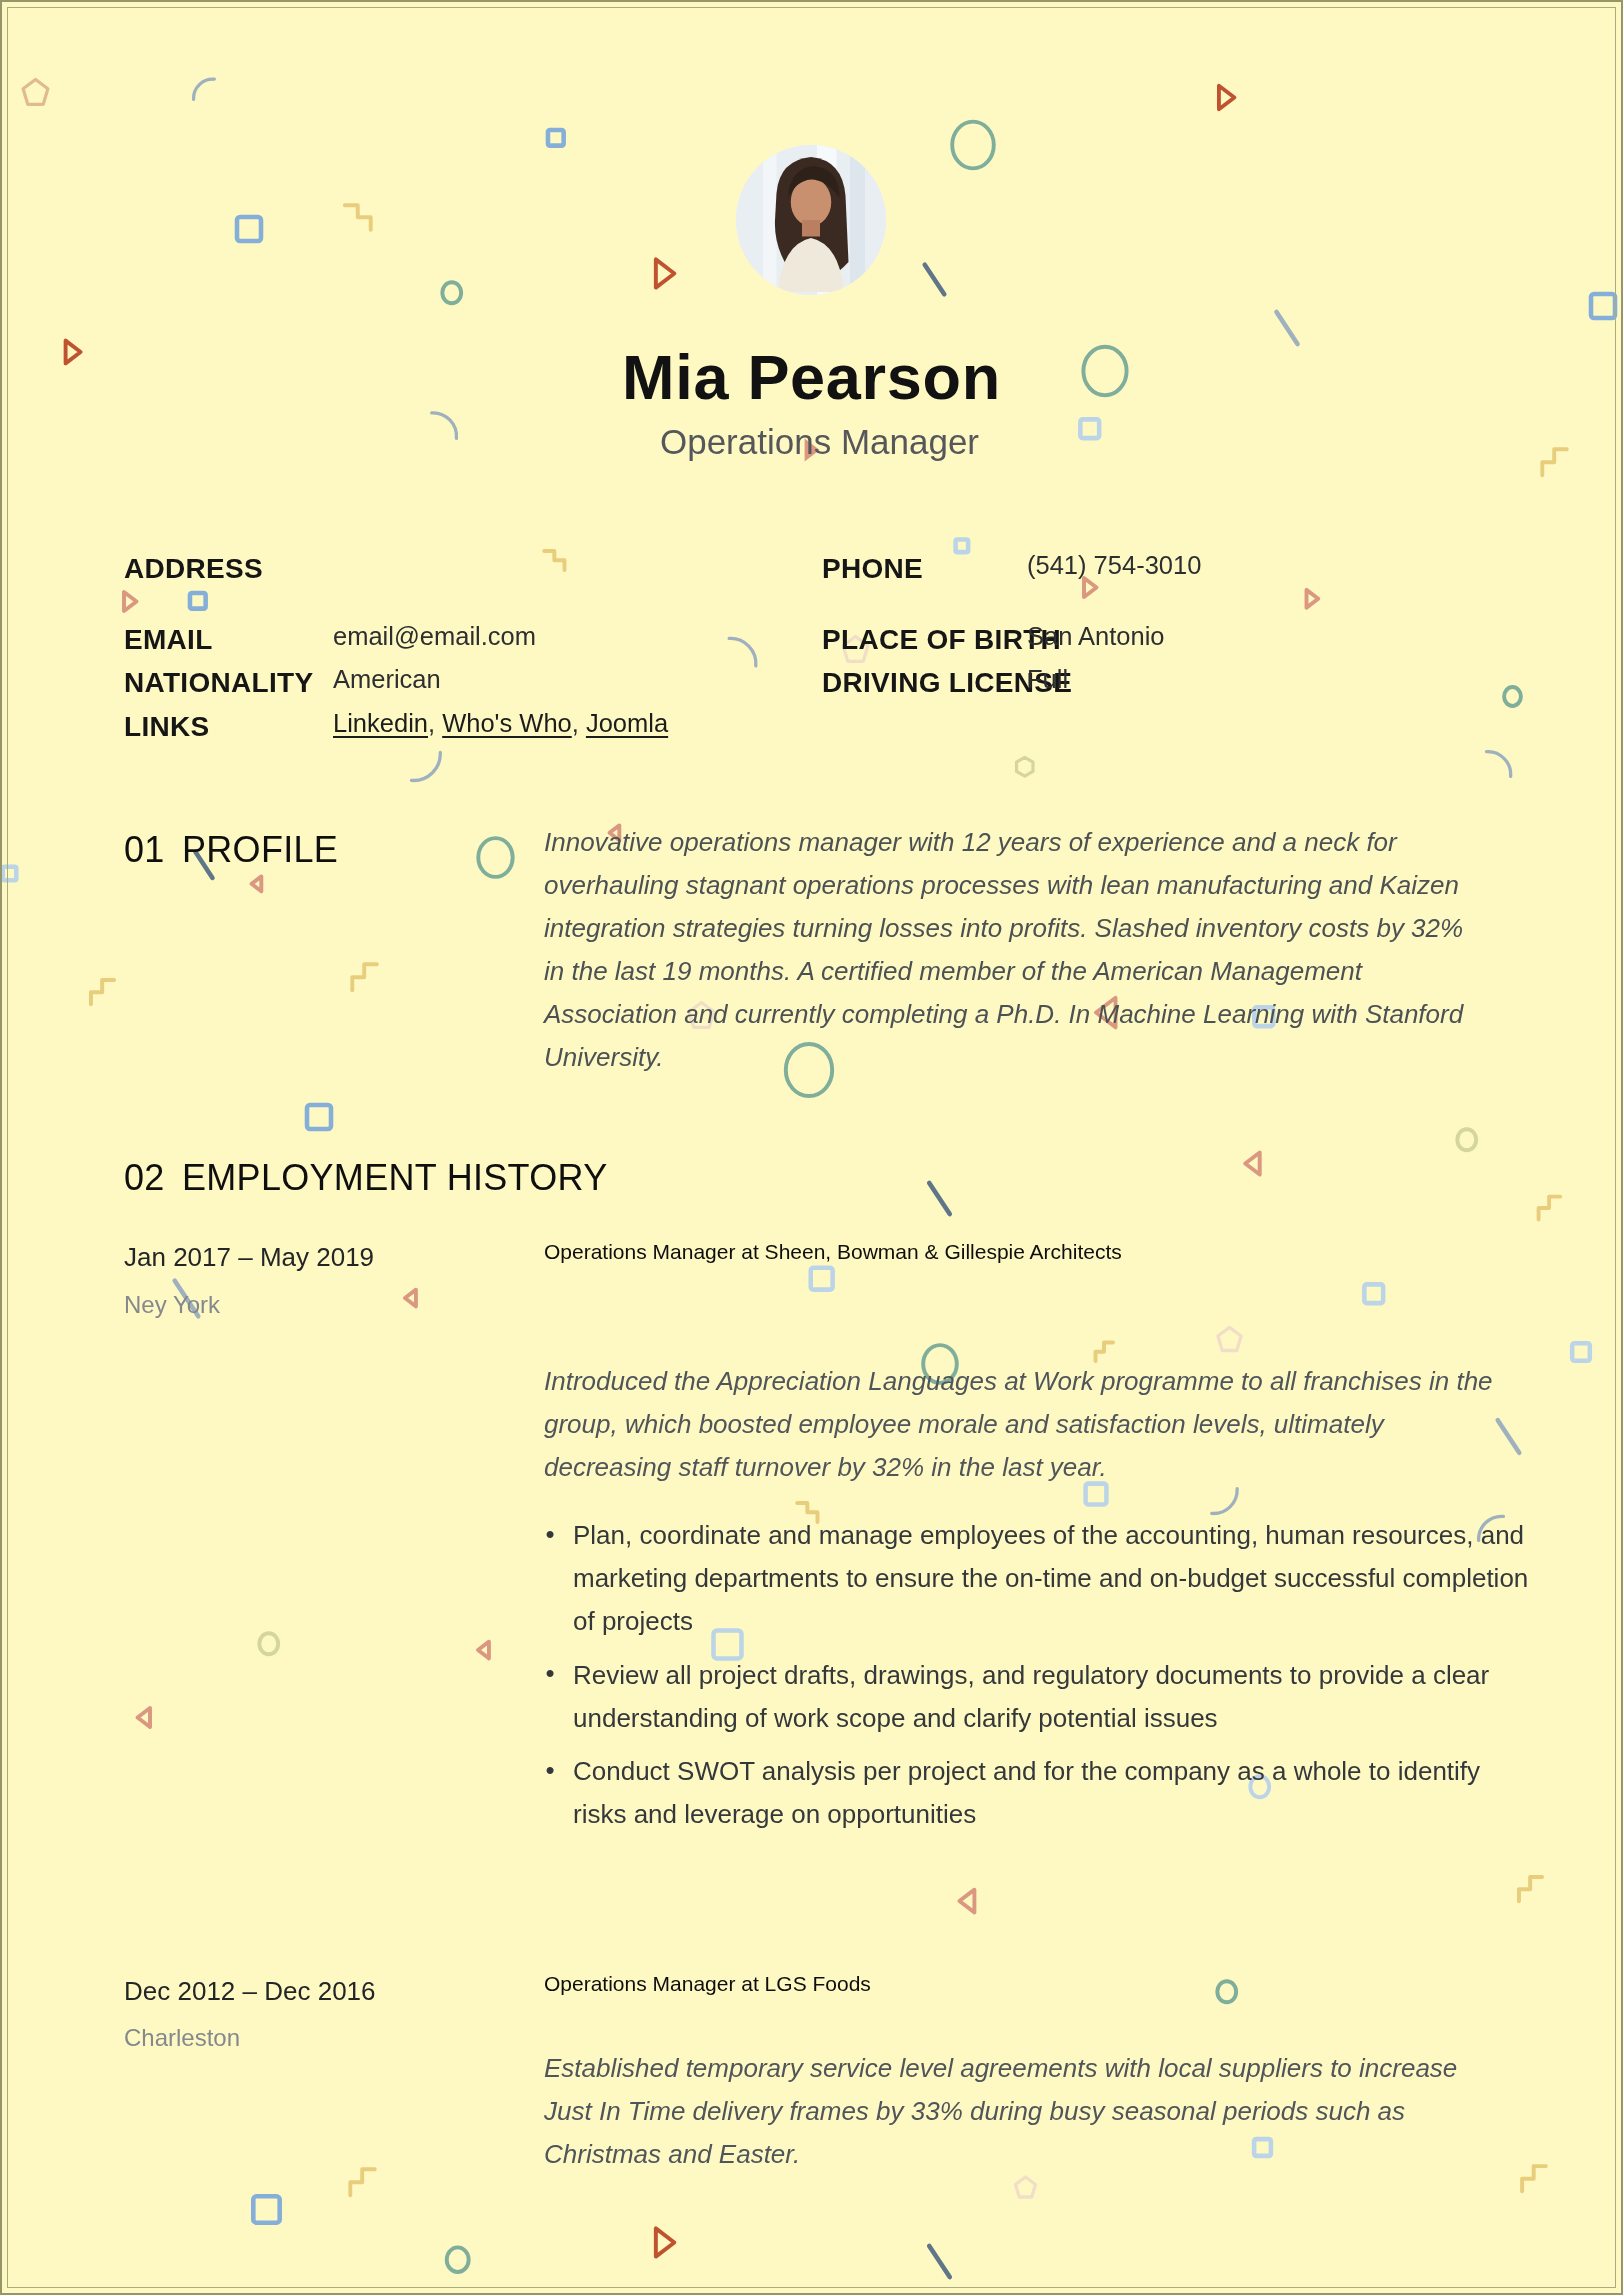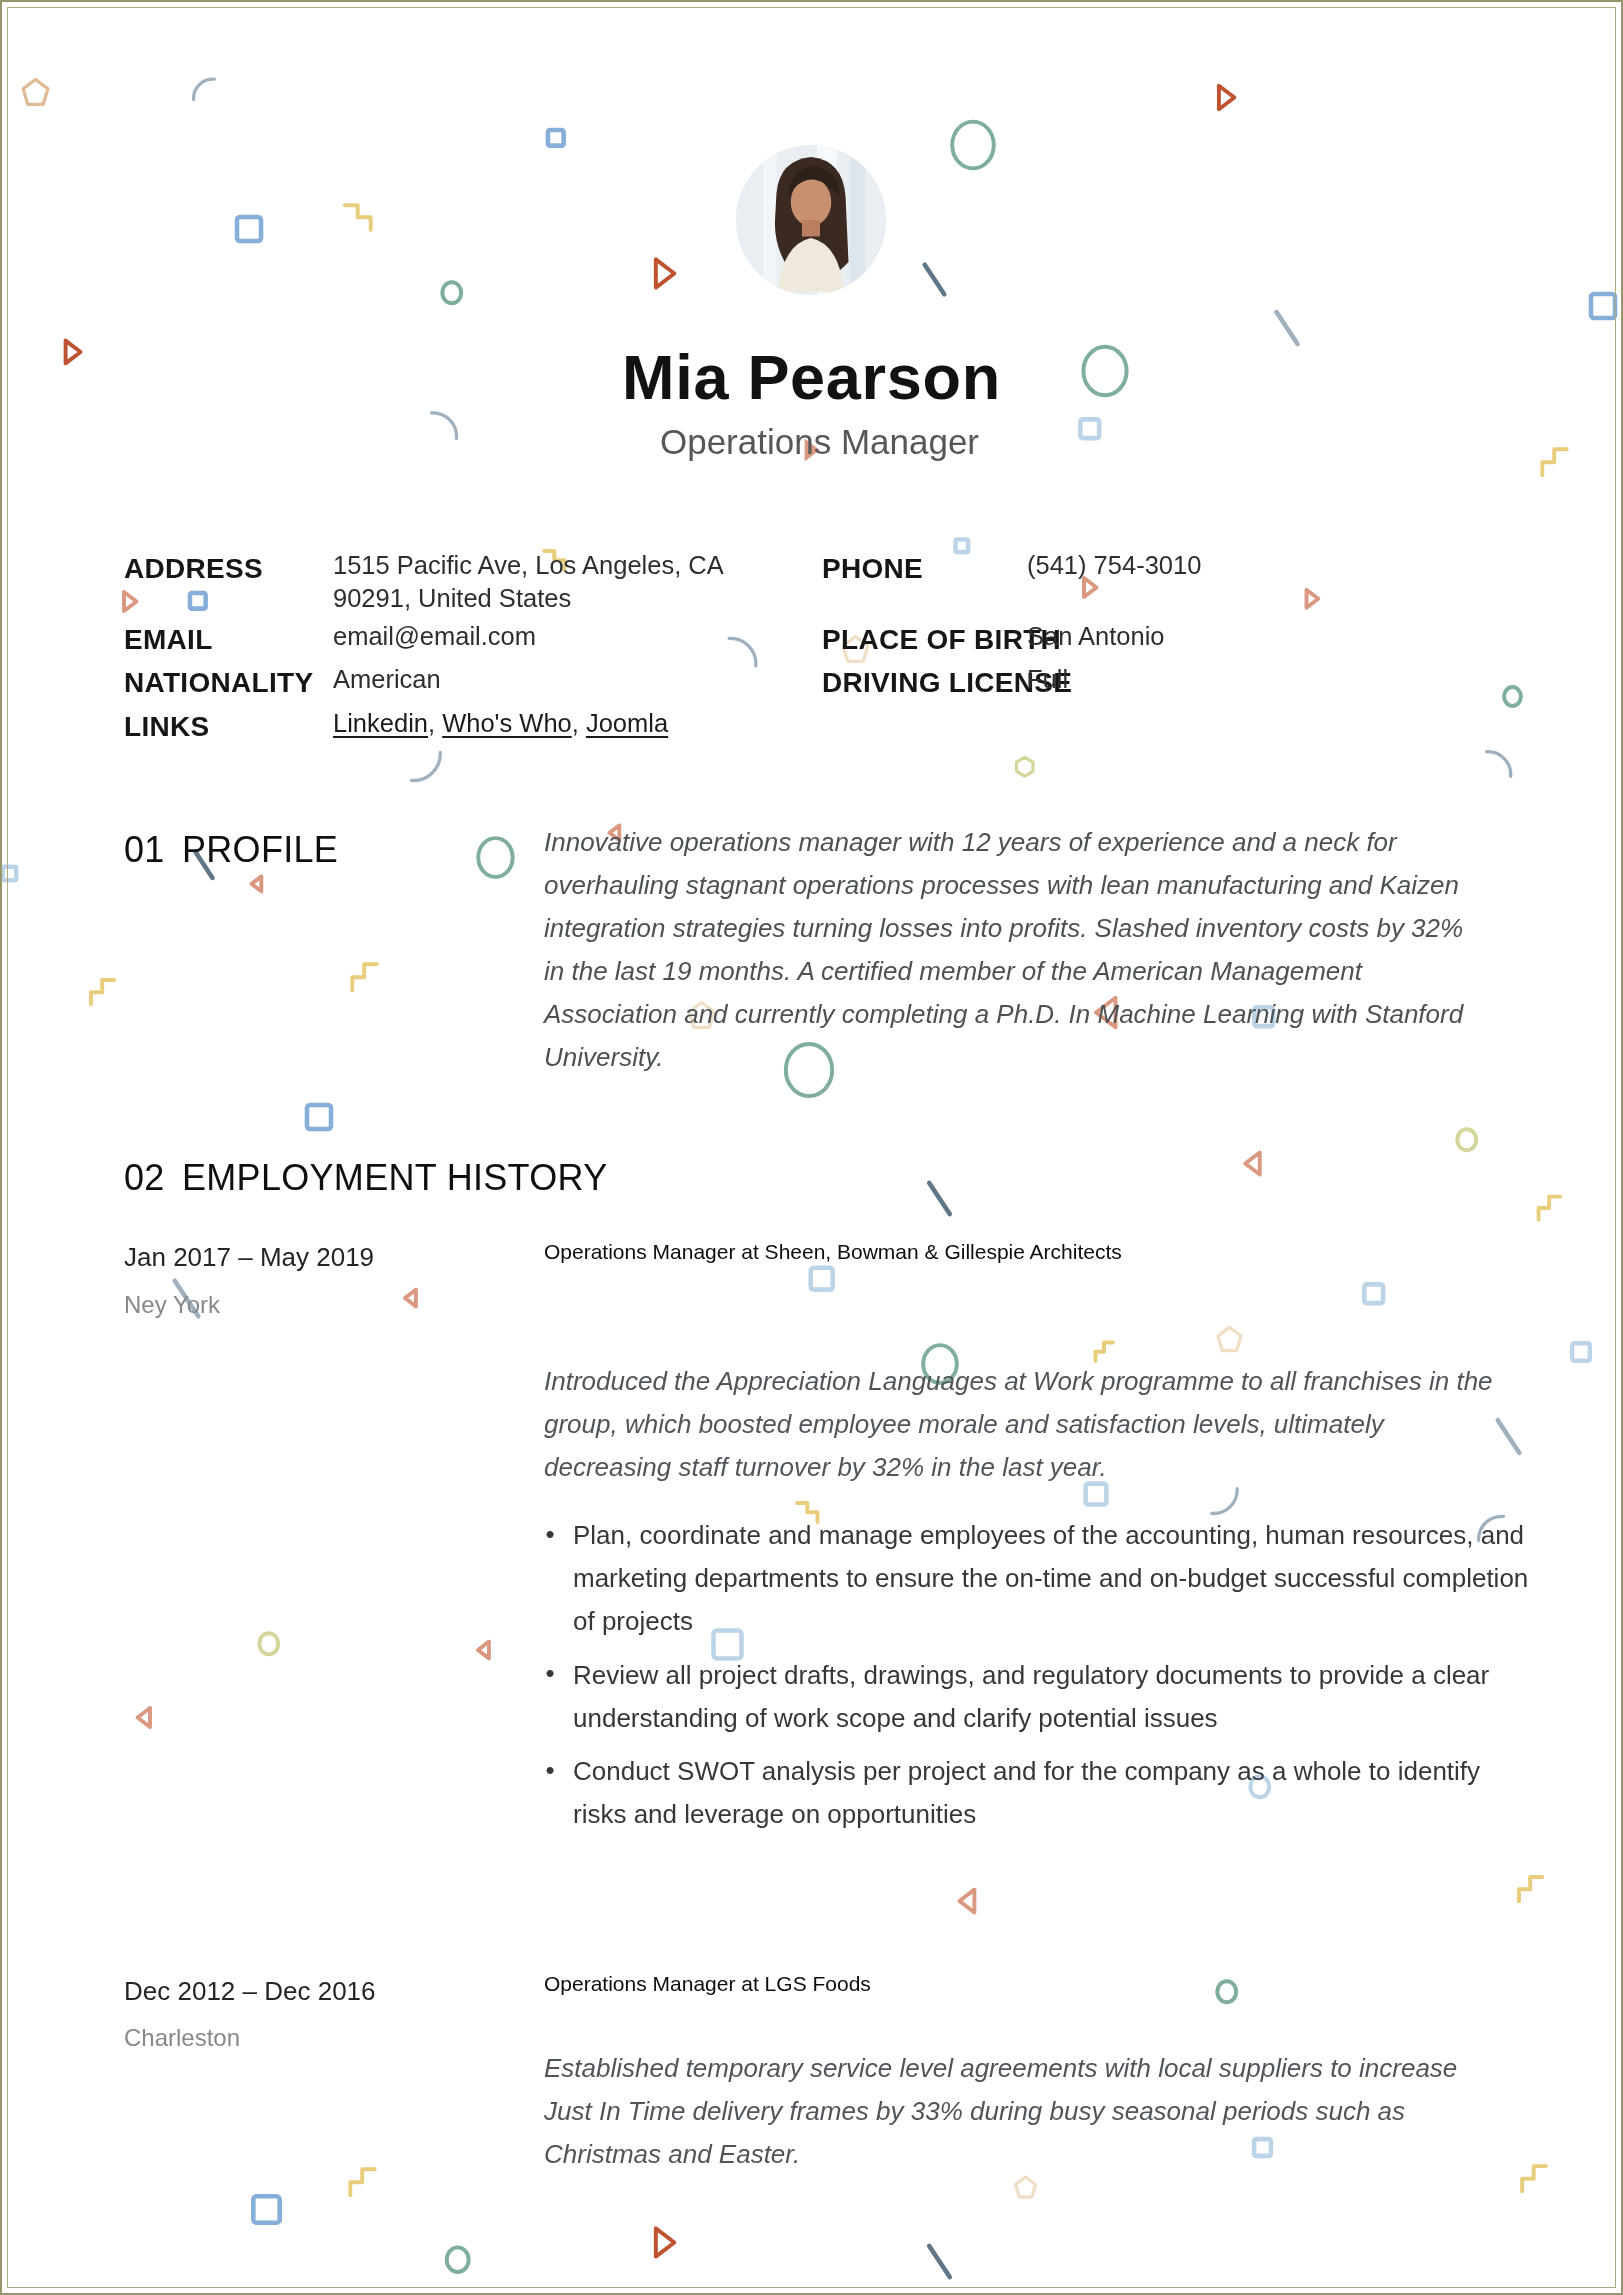--- a/index.html
+++ b/index.html
@@ -1,17 +1,17 @@
 <!DOCTYPE html>
 <html style="font-size:10.5px"><head>
 <meta charset="utf-8">
 <title>Resume</title>
 <style>
   html,body{margin:0;padding:0;background:#e9edf0;}
-  .page{position:relative;width:1623px;height:2295px;background:#ffffff;overflow:hidden;
+  .page{position:relative;width:1623px;height:2295px;background:#fef9c3;overflow:hidden;
         font-family:"Liberation Sans",sans-serif;color:#222;}
   .page-border{position:absolute;inset:0;border:2px solid #96966A;z-index:6;pointer-events:none;}
   .page-border::after{content:"";position:absolute;inset:4.6px;border:0.7px solid #ABAB80;}
   #decor-layer{position:absolute;inset:0;z-index:0;}
   .decor{position:absolute;overflow:visible;}
   .content{position:absolute;inset:0;z-index:1;}
 
   .photo{position:absolute;left:736px;top:145px;width:150px;height:150px;border-radius:50%;
          overflow:hidden;background:#e8eef2;}
   .photo svg{display:block;width:100%;height:100%;}
@@ -435,21 +435,20 @@
         <ellipse cx="50" cy="38" rx="13.5" ry="16" fill="#c99070"></ellipse>
         <rect x="44" y="50" width="12" height="11" fill="#b97f60"></rect>
         <path d="M28 98 Q31 66 50 62 Q69 66 72 98 Z" fill="#efe9dc"></path>
         <path d="M35 31 Q38 15 52 14 Q69 16 69 35 Q60 23 50 23 Q40 24 35 35 Z" fill="#2e211a"></path>
       </svg>
     </div>
     <div class="name">Mia Pearson</div>
     <div class="subtitle">Operations Manager</div>
 
     <div class="label" style="left:124px;top:553px">ADDRESS</div>
-    <div class="value" style="left:333px;top:549px;width:405px">1515 Pacific Ave, Los Angeles, CA 90291, United States</div>
     <div class="label" style="left:822px;top:553px">PHONE</div>
     <div class="value" style="left:1027px;top:549px">(541) 754-3010</div>
 
     <div class="label" style="left:124px;top:624px">EMAIL</div>
     <div class="value" style="left:333px;top:620px">email@email.com</div>
     <div class="label" style="left:822px;top:624px">PLACE OF BIRTH</div>
     <div class="value" style="left:1027px;top:620px">San Antonio</div>
 
     <div class="label" style="left:124px;top:667px">NATIONALITY</div>
     <div class="value" style="left:333px;top:663px">American</div>

